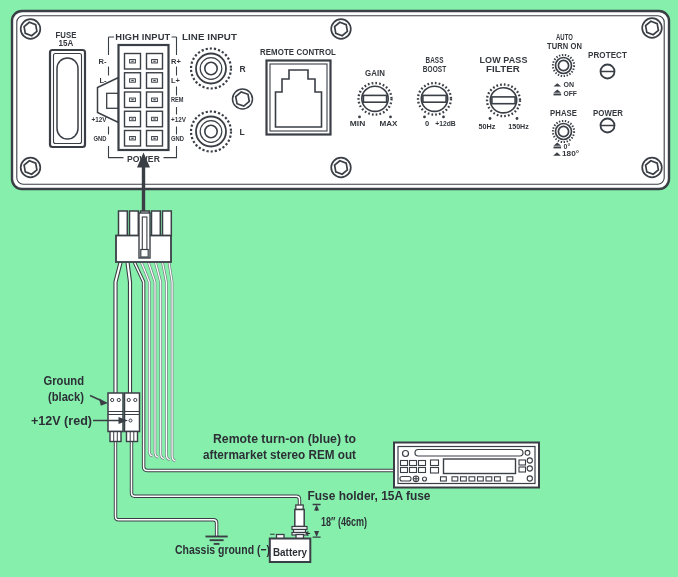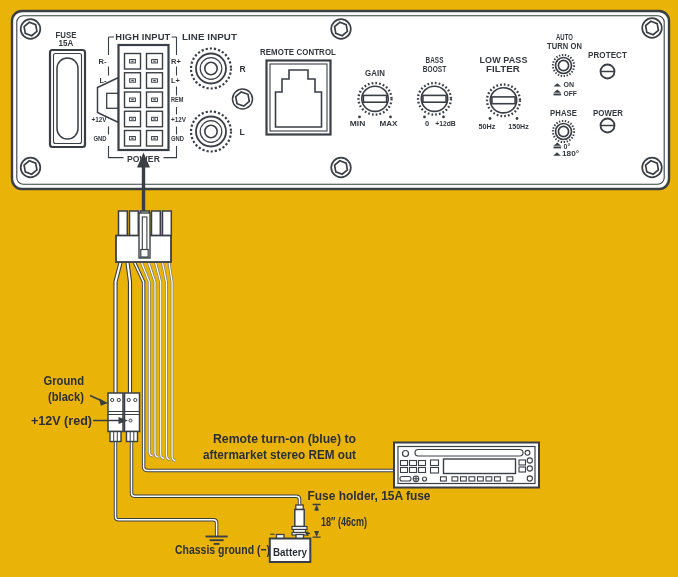--- a/index.html
+++ b/index.html
@@ -1,16 +1,16 @@
 <!DOCTYPE html>
 <html><head>
 <meta charset="utf-8">
 <style>
   html,body{margin:0;padding:0;background:#ffffff;}
-  #canvas{position:relative;width:678px;height:577px;background:#eab308;overflow:hidden;}
+  #canvas{position:relative;width:678px;height:577px;background:#86efac;overflow:hidden;}
   svg{display:block;}
   .ink{stroke:#3a3f46;fill:none;}
   .fillw{fill:#ffffff;}
   .solid{fill:#3a3f46;stroke:none;}
   text{font-family:"Liberation Sans","DejaVu Sans",sans-serif;font-weight:bold;fill:#33373d;}
   .t9{font-size:9px;letter-spacing:0.1px;}
   .t75{font-size:7.5px;}
   .t7{font-size:7px;}
   .t85{font-size:8.5px;}
   .anno{font-size:13px;fill:#2c3036;}

